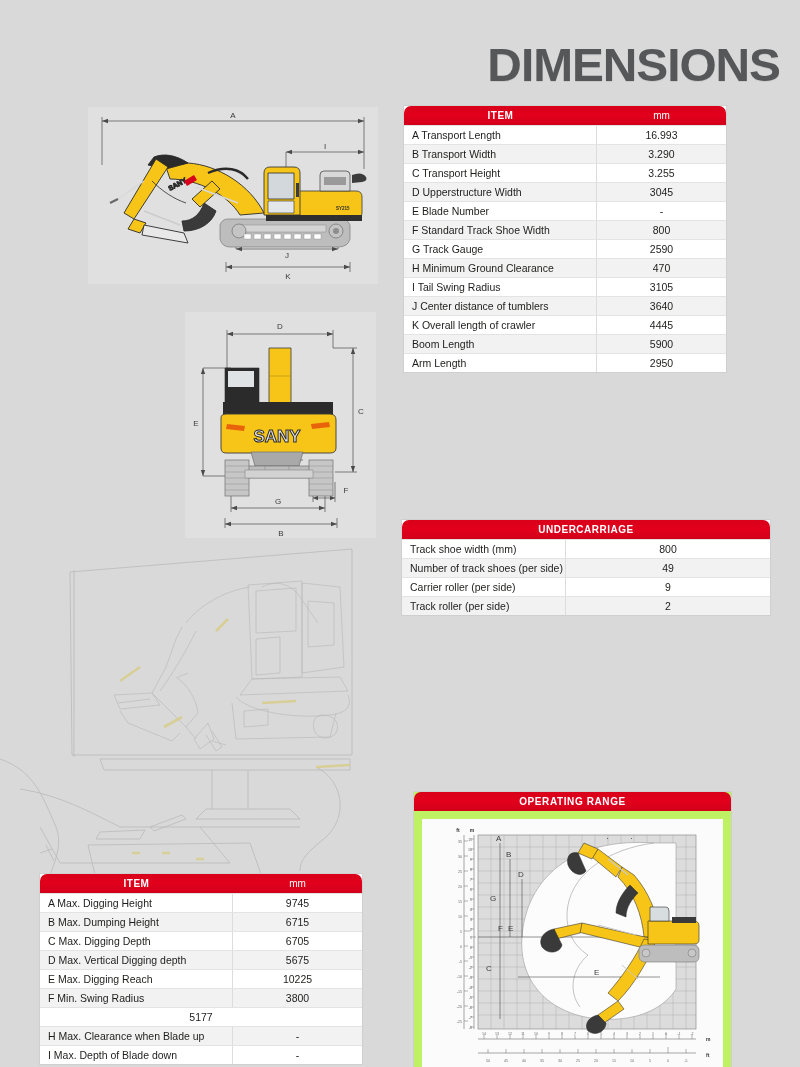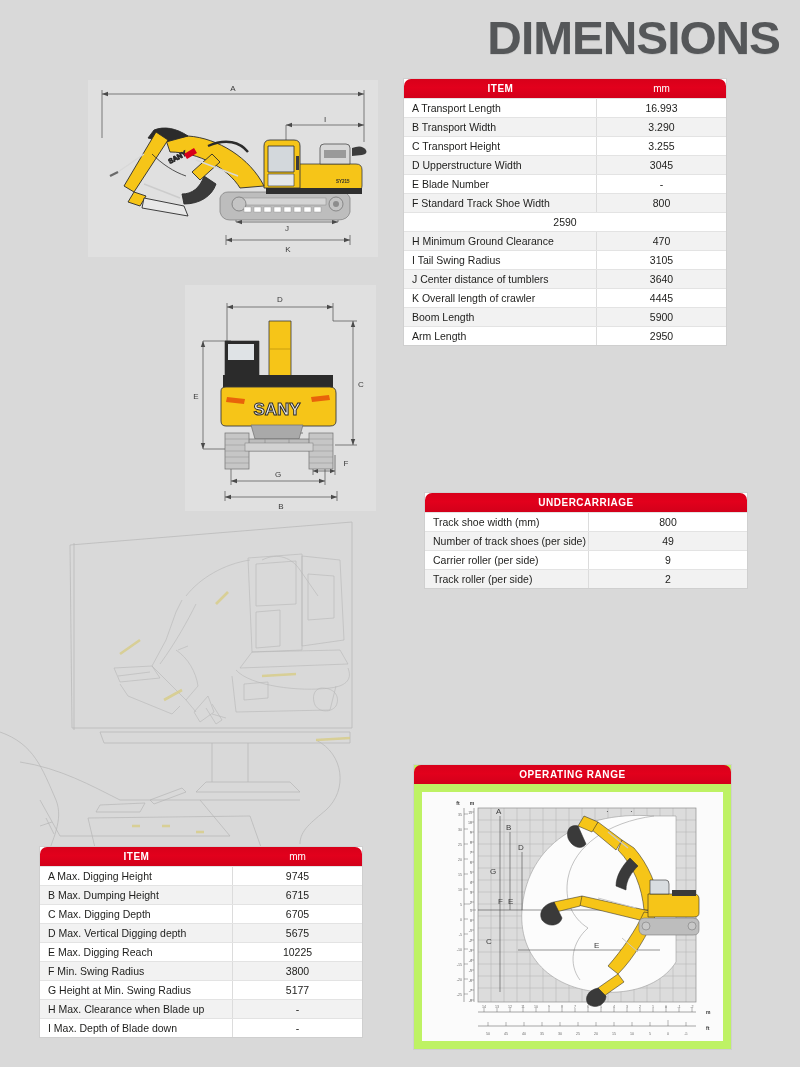--- a/index.html
+++ b/index.html
@@ -3,21 +3,21 @@
 <meta charset="utf-8">
 <style>
   html,body{margin:0;padding:0;}
   body{
     width:800px;height:1067px;
     background:#d9d9d9;
     font-family:"Liberation Sans", sans-serif;
     position:relative;overflow:hidden;
     -webkit-font-smoothing:antialiased;
   }
-  .page{position:absolute;inset:0;}
+  .page{position:absolute;inset:0;margin-top:27px;}
 
   
   .title{
     position:absolute;left:360px;top:14px;width:420px;
     text-align:right;
     font-size:46px;line-height:48px;
     font-weight:bold;
     letter-spacing:-1px;
     color:#555759;
     font-family:"Liberation Sans", sans-serif;
@@ -46,21 +46,21 @@
     font-size:10.5px;color:#1d1d1b;
     border-right:1px solid #dcdcdc;
     box-sizing:border-box;line-height:12px;
   }
   .trow .c2{
     flex:1;display:flex;align-items:center;justify-content:center;
     font-size:10.5px;color:#1d1d1b;
   }
 
   #dimensions-table{left:404px;top:79px;width:322px;--c1:193px;}
-  #undercarriage-table{left:425px;top:493px;width:322px;--c1:164px;}
+  #undercarriage-table{left:402px;top:493px;width:368px;--c1:164px;}
   #undercarriage-table .thead .c1{flex:1;}
   #operating-range-table{left:40px;top:847px;width:322px;--c1:193px;}
 
   
   #operating-range-card{
     position:absolute;left:414px;top:765px;width:317px;height:284px;
     background:#bef264;box-shadow:0 0 0 1px #cfcfcf;
   }
   #operating-range-card .orhead{
     background:linear-gradient(#d8001a,#e2001c 45%,#d2001a);
@@ -324,20 +324,21 @@
       </div>
     <div class="trow">
         <div class="c1">E Blade Number</div>
         <div class="c2">-</div>
       </div>
     <div class="trow alt">
         <div class="c1">F Standard Track Shoe Width</div>
         <div class="c2">800</div>
       </div>
     <div class="trow">
+        <div class="c1">G Track Gauge</div>
         <div class="c2">2590</div>
       </div>
     <div class="trow alt">
         <div class="c1">H Minimum Ground Clearance</div>
         <div class="c2">470</div>
       </div>
     <div class="trow">
         <div class="c1">I Tail Swing Radius</div>
         <div class="c2">3105</div>
       </div>
@@ -405,21 +406,20 @@
       </div>
     <div class="trow">
         <div class="c1">E Max. Digging Reach</div>
         <div class="c2">10225</div>
       </div>
     <div class="trow alt">
         <div class="c1">F Min. Swing Radius</div>
         <div class="c2">3800</div>
       </div>
     <div class="trow">
-        <div class="c1">G Height at Min. Swing Radius</div>
         <div class="c2">5177</div>
       </div>
     <div class="trow alt">
         <div class="c1">H Max. Clearance when Blade up</div>
         <div class="c2">-</div>
       </div>
     <div class="trow">
         <div class="c1">I Max. Depth of Blade down</div>
         <div class="c2">-</div>
       </div>

